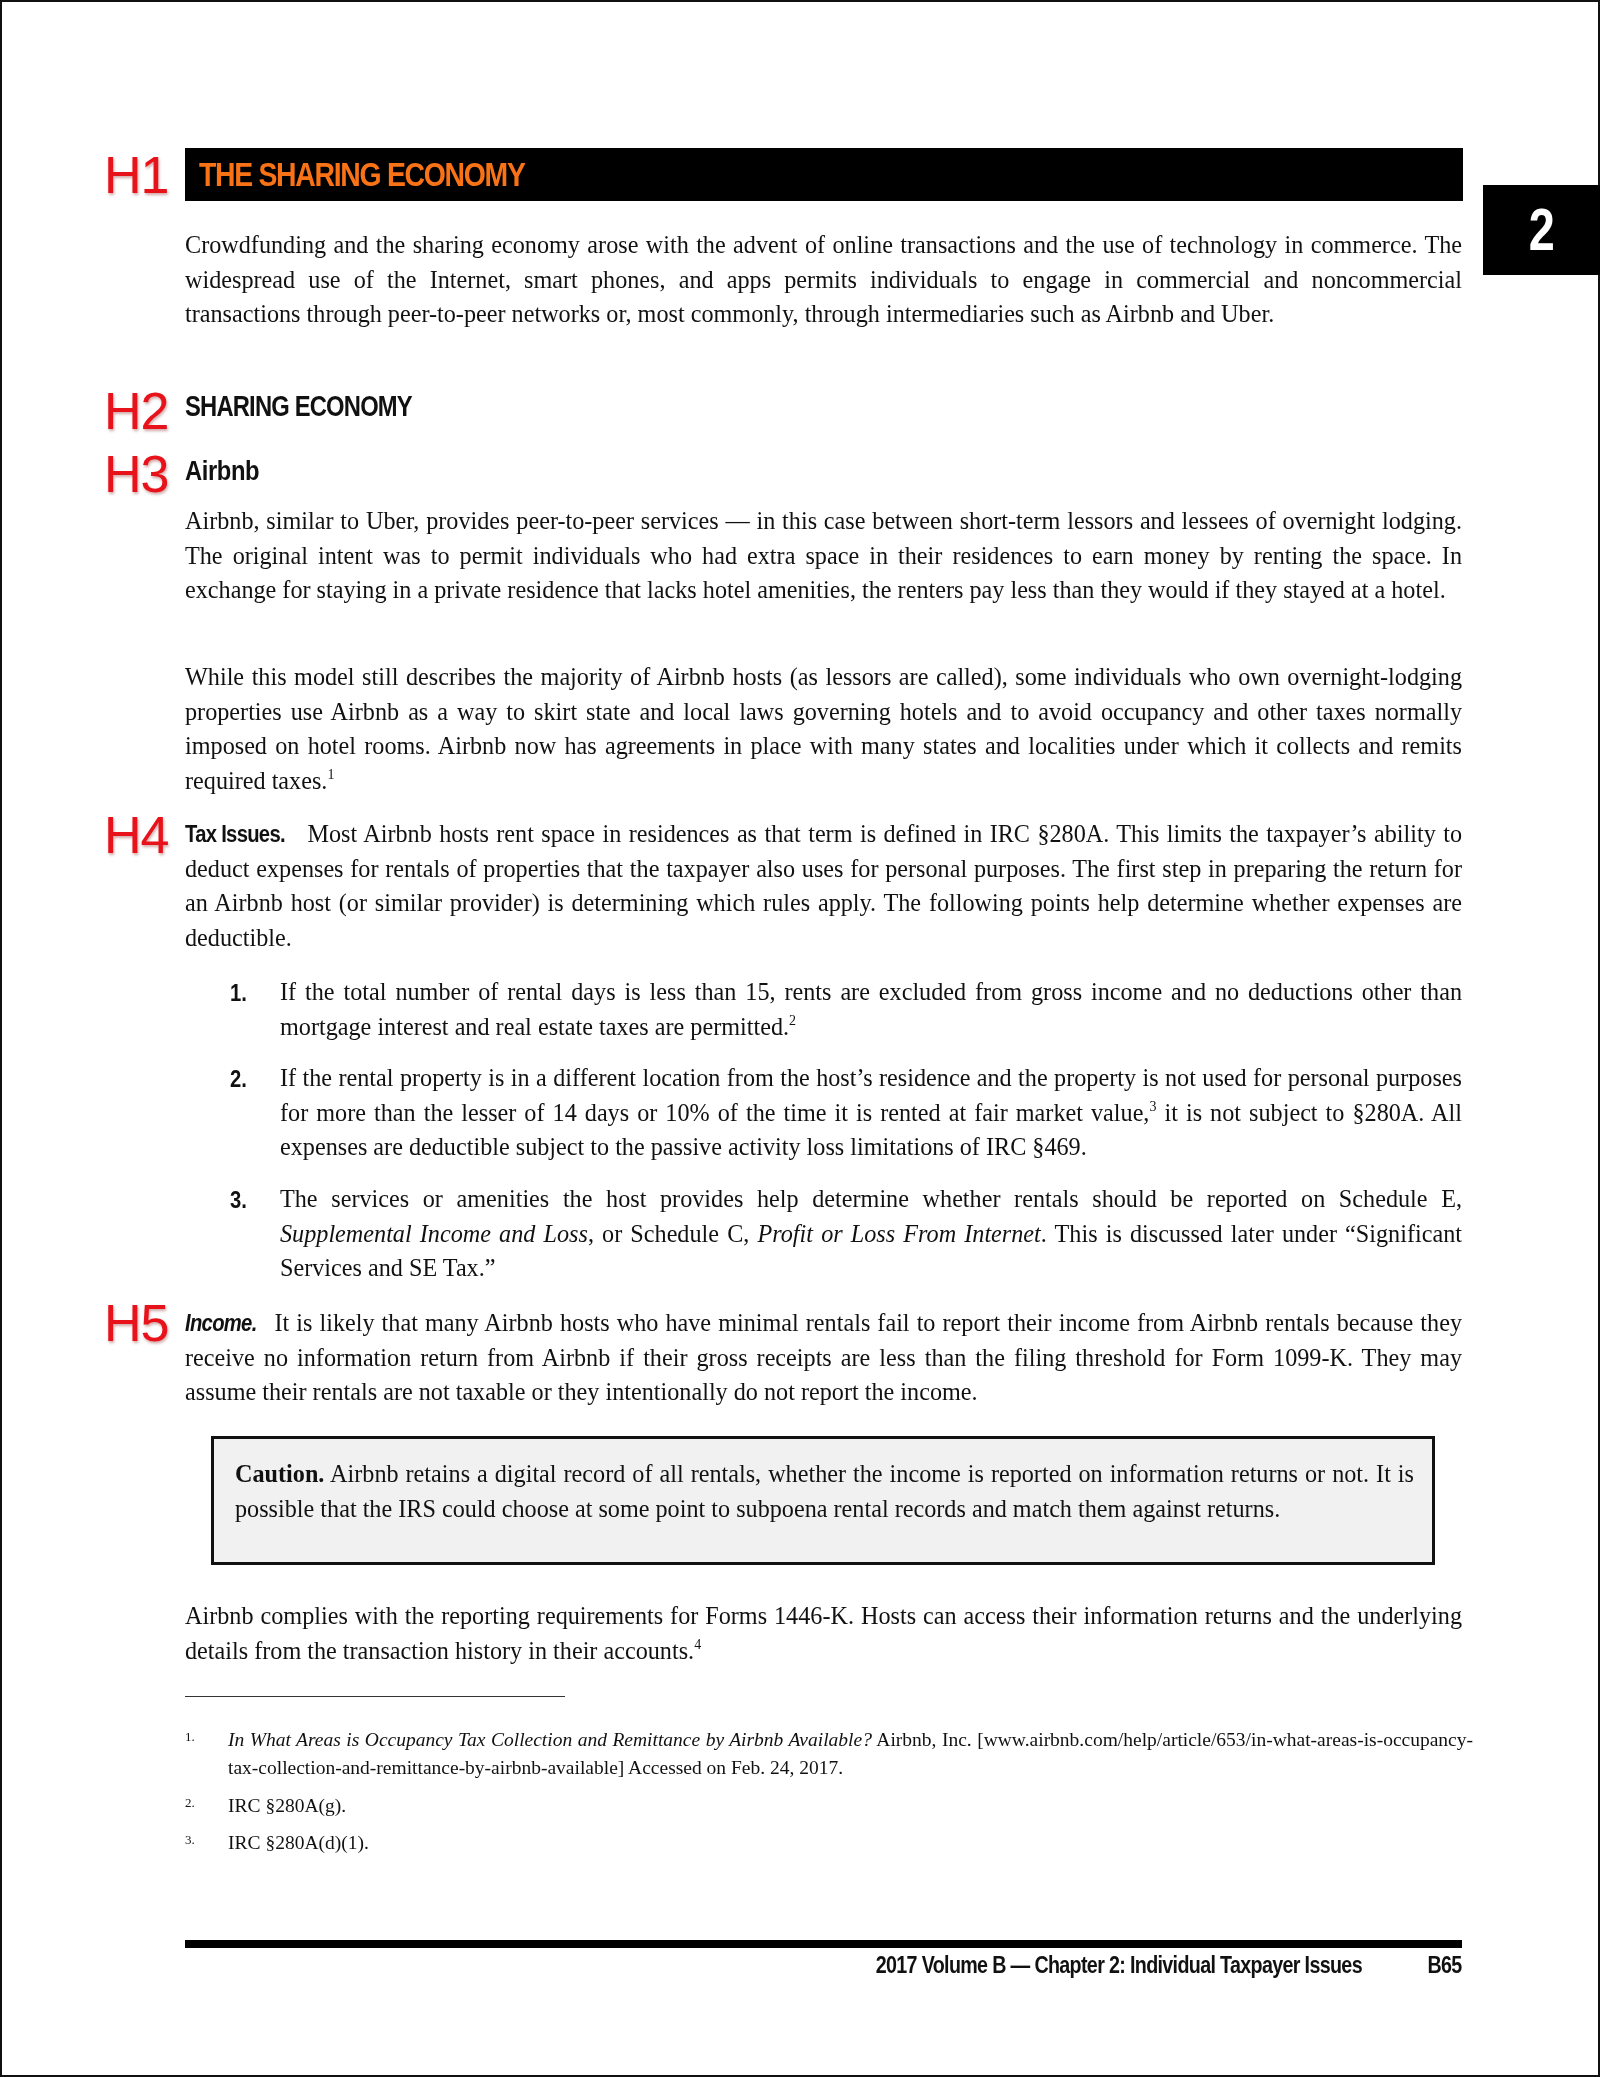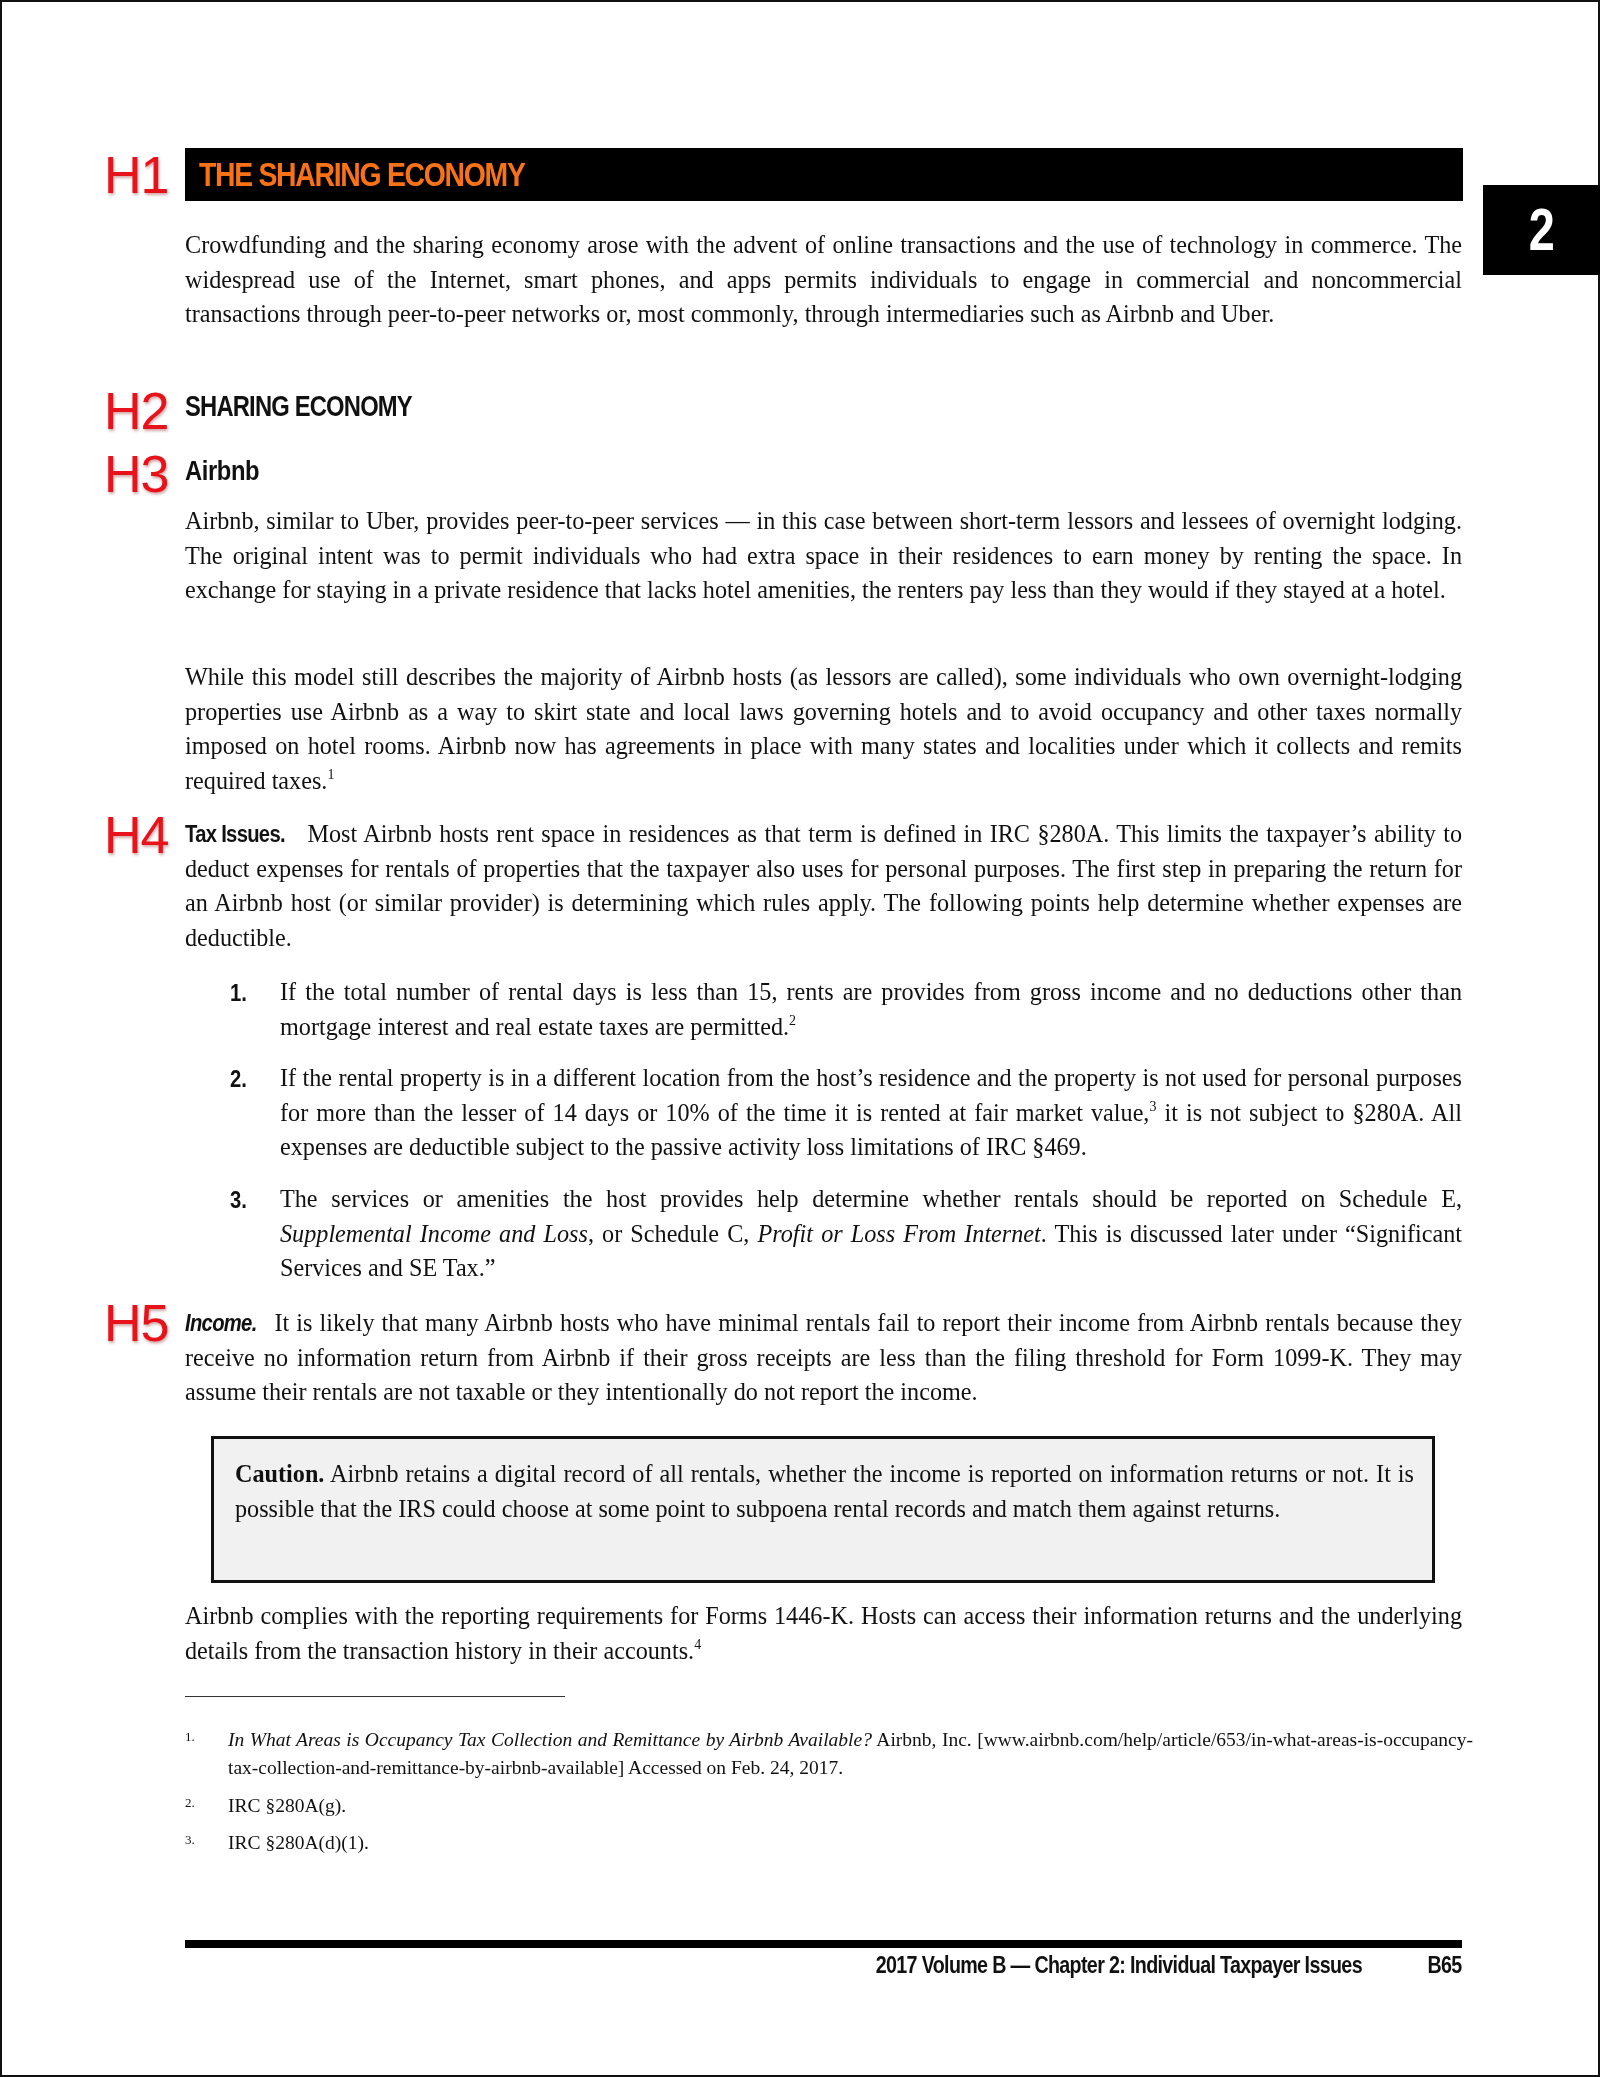--- a/index.html
+++ b/index.html
@@ -52,21 +52,21 @@
       font-size: 23px; letter-spacing: -0.8px; display: inline-block;
       transform: scaleX(0.88); transform-origin: left center; margin-right: -6px;
     }
     sup { font-size: 14px; line-height: 0; vertical-align: 10px; }
     .list-item { position: absolute; left: 280px; width: 1182px; font-size: 24.2px; line-height: 34.5px; text-align: justify; margin: 0; }
     .list-num {
       position: absolute; left: 230px; font-family: "Liberation Sans", "DejaVu Sans", sans-serif;
       font-weight: bold; font-size: 23px; transform: scaleX(0.88); transform-origin: left center;
     }
     .caution-box {
-      position: absolute; left: 211px; top: 1436px; width: 1224px; height: 147px;
+      position: absolute; left: 211px; top: 1436px; width: 1224px; height: 129px;
       border: 3px solid #111; background: #f1f1f1; box-sizing: border-box;
     }
     .caution-text {
       position: absolute; left: 21px; top: 18px; width: 1179px; margin: 0;
       font-size: 24.2px; line-height: 34.5px; text-align: justify;
     }
     .fn-rule { position: absolute; left: 185px; top: 1696px; width: 380px; height: 0; border-top: 1.5px solid #333; }
     .fn { position: absolute; left: 185px; width: 1277px; font-size: 19.5px; line-height: 28px; margin: 0; }
     .fn-num { position: absolute; left: 0; top: -3px; font-size: 13px; }
     .fn-body { position: absolute; left: 32px; width: 1245px; text-align: justify; margin-left: 11px; }
@@ -105,21 +105,21 @@
 <div class="h2-text cond">SHARING ECONOMY</div>
 
 <div class="h3-text cond">Airbnb</div>
 
 <p class="para" style="top:504px;">Airbnb, similar to Uber, provides peer-to-peer services — in this case between short-term lessors and lessees of overnight lodging. The original intent was to permit individuals who had extra space in their residences to earn money by renting the space. In exchange for staying in a private residence that lacks hotel amenities, the renters pay less than they would if they stayed at a hotel.</p>
 <p class="para" style="top:660px;"><span>While this model still describes the majority of Airbnb hosts (as lessors are called), some individuals who own overnight-lodging properties use Airbnb as a way to skirt state and local laws governing hotels and to avoid occupancy and other taxes normally imposed on hotel rooms. Airbnb now has agreements in place with many states and localities under which it collects and remits required taxes.</span><sup>1</sup></p>
 
 <p class="para" style="top:817px;"><span class="runin">Tax Issues.</span>&nbsp; <span>Most Airbnb hosts rent space in residences as that term is defined in IRC §280A. This limits the taxpayer’s ability to deduct expenses for rentals of properties that the taxpayer also uses for personal purposes. The first step in preparing the return for an Airbnb host (or similar provider) is determining which rules apply. The following points help determine whether expenses are deductible.</span></p>
 
 <div class="list-num" style="top:980px;">1.</div>
-<p class="list-item" style="top:975px;"><span>If the total number of rental days is less than 15, rents are provides from gross income and no deductions other than mortgage interest and real estate taxes are permitted.</span><sup>2</sup></p>
+<p class="list-item" style="top:975px;"><span>If the total number of rental days is less than 15, rents are excluded from gross income and no deductions other than mortgage interest and real estate taxes are permitted.</span><sup>2</sup></p>
 
 <div class="list-num" style="top:1066px;">2.</div>
 <p class="list-item" style="top:1061px;"><span>If the rental property is in a different location from the host’s residence and the property is not used for personal purposes for more than the lesser of 14 days or 10% of the time it is rented at fair market value,</span><sup>3</sup><span> it is not subject to §280A. All expenses are deductible subject to the passive activity loss limitations of IRC §469.</span></p>
 
 <div class="list-num" style="top:1187px;">3.</div>
 <p class="list-item" style="top:1182px;"><span>The services or amenities the host provides help determine whether rentals should be reported on Schedule E, </span><em>Supplemental Income and Loss</em><span>, or Schedule C, </span><em>Profit or Loss From Internet</em><span>. This is discussed later under “Significant Services and SE Tax.”</span></p>
 
 <p class="para" style="top:1306px;"><em class="runin">Income.</em>&nbsp; <span>It is likely that many Airbnb hosts who have minimal rentals fail to report their income from Airbnb rentals because they receive no information return from Airbnb if their gross receipts are less than the filing threshold for Form 1099-K. They may assume their rentals are not taxable or they intentionally do not report the income.</span></p>
 
 <div class="caution-box">

